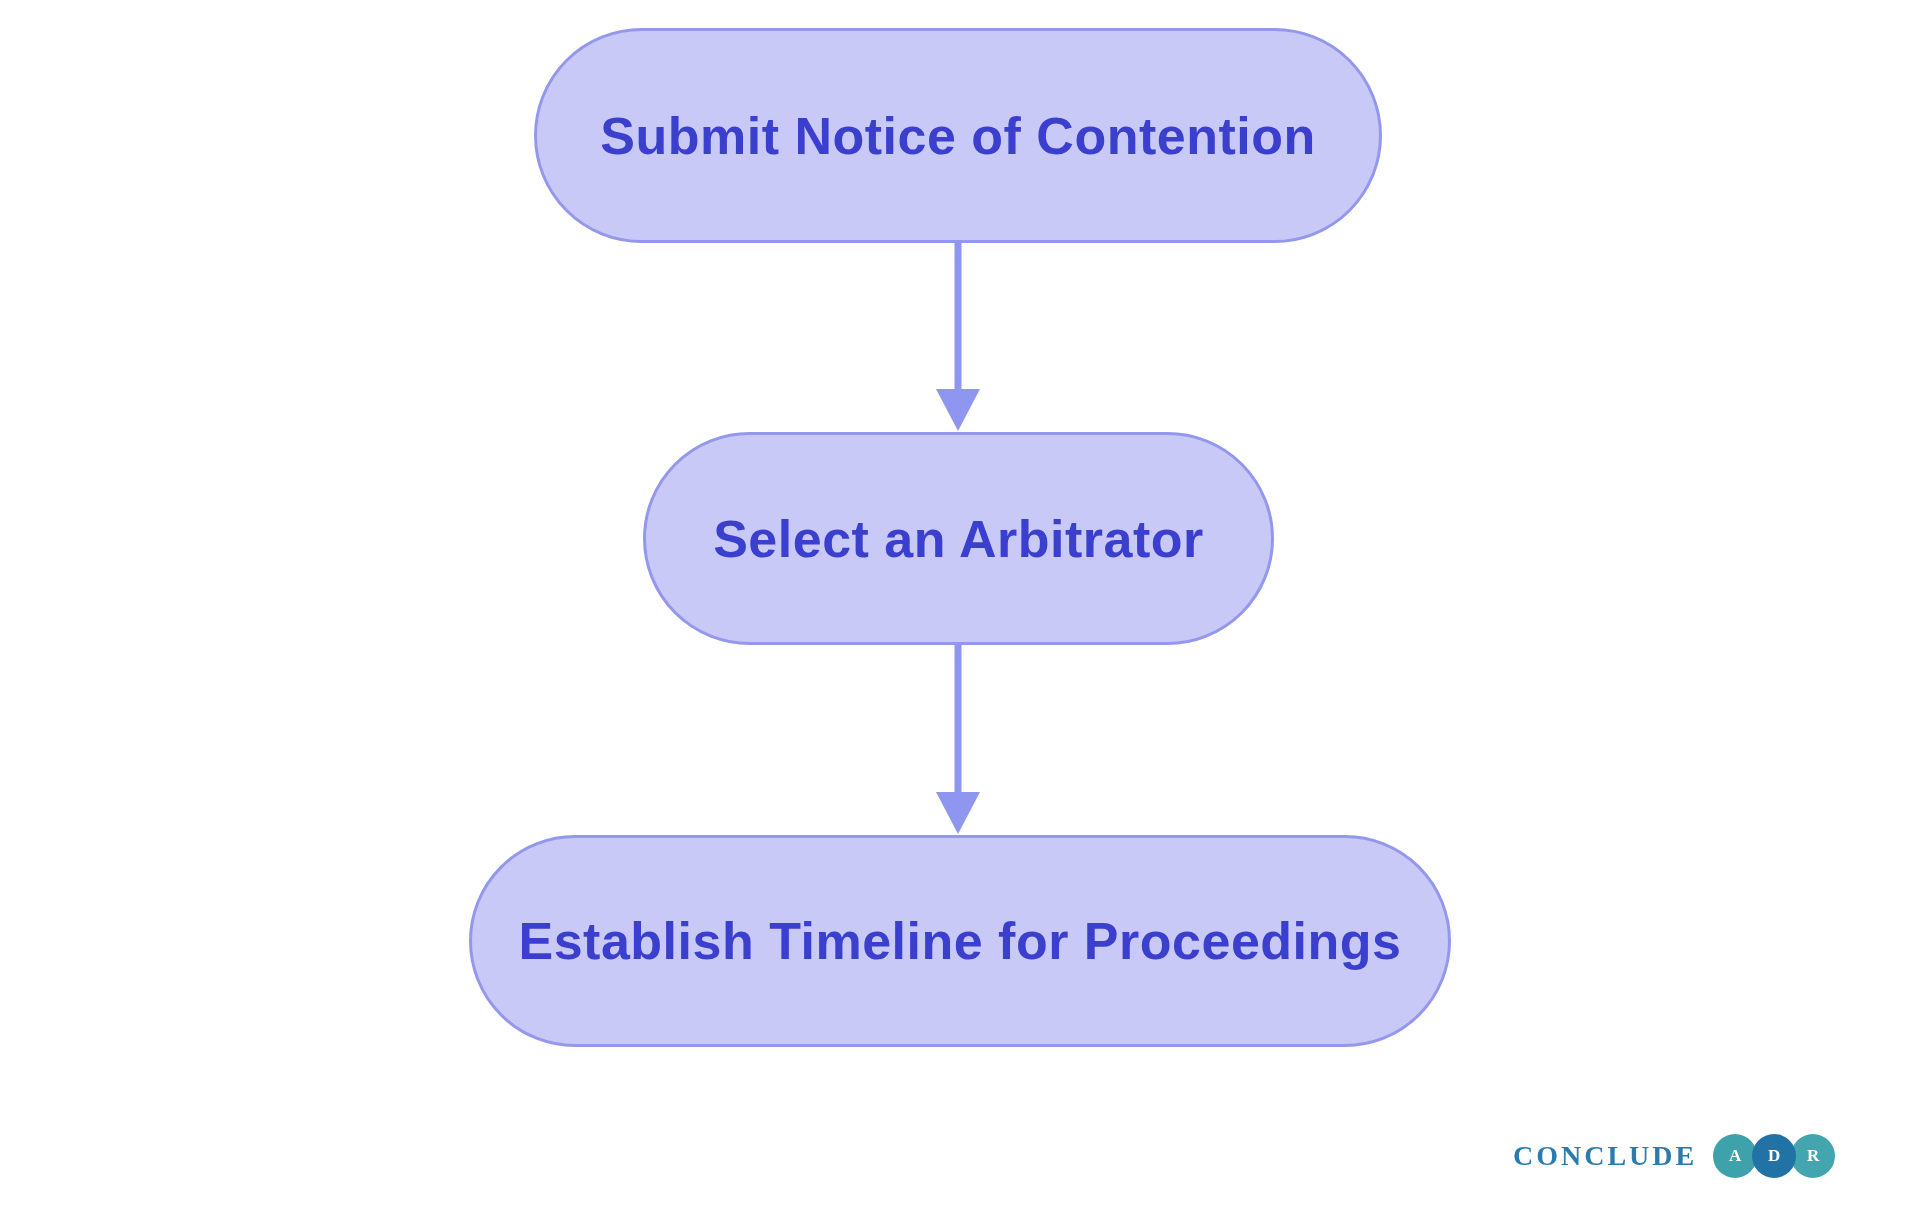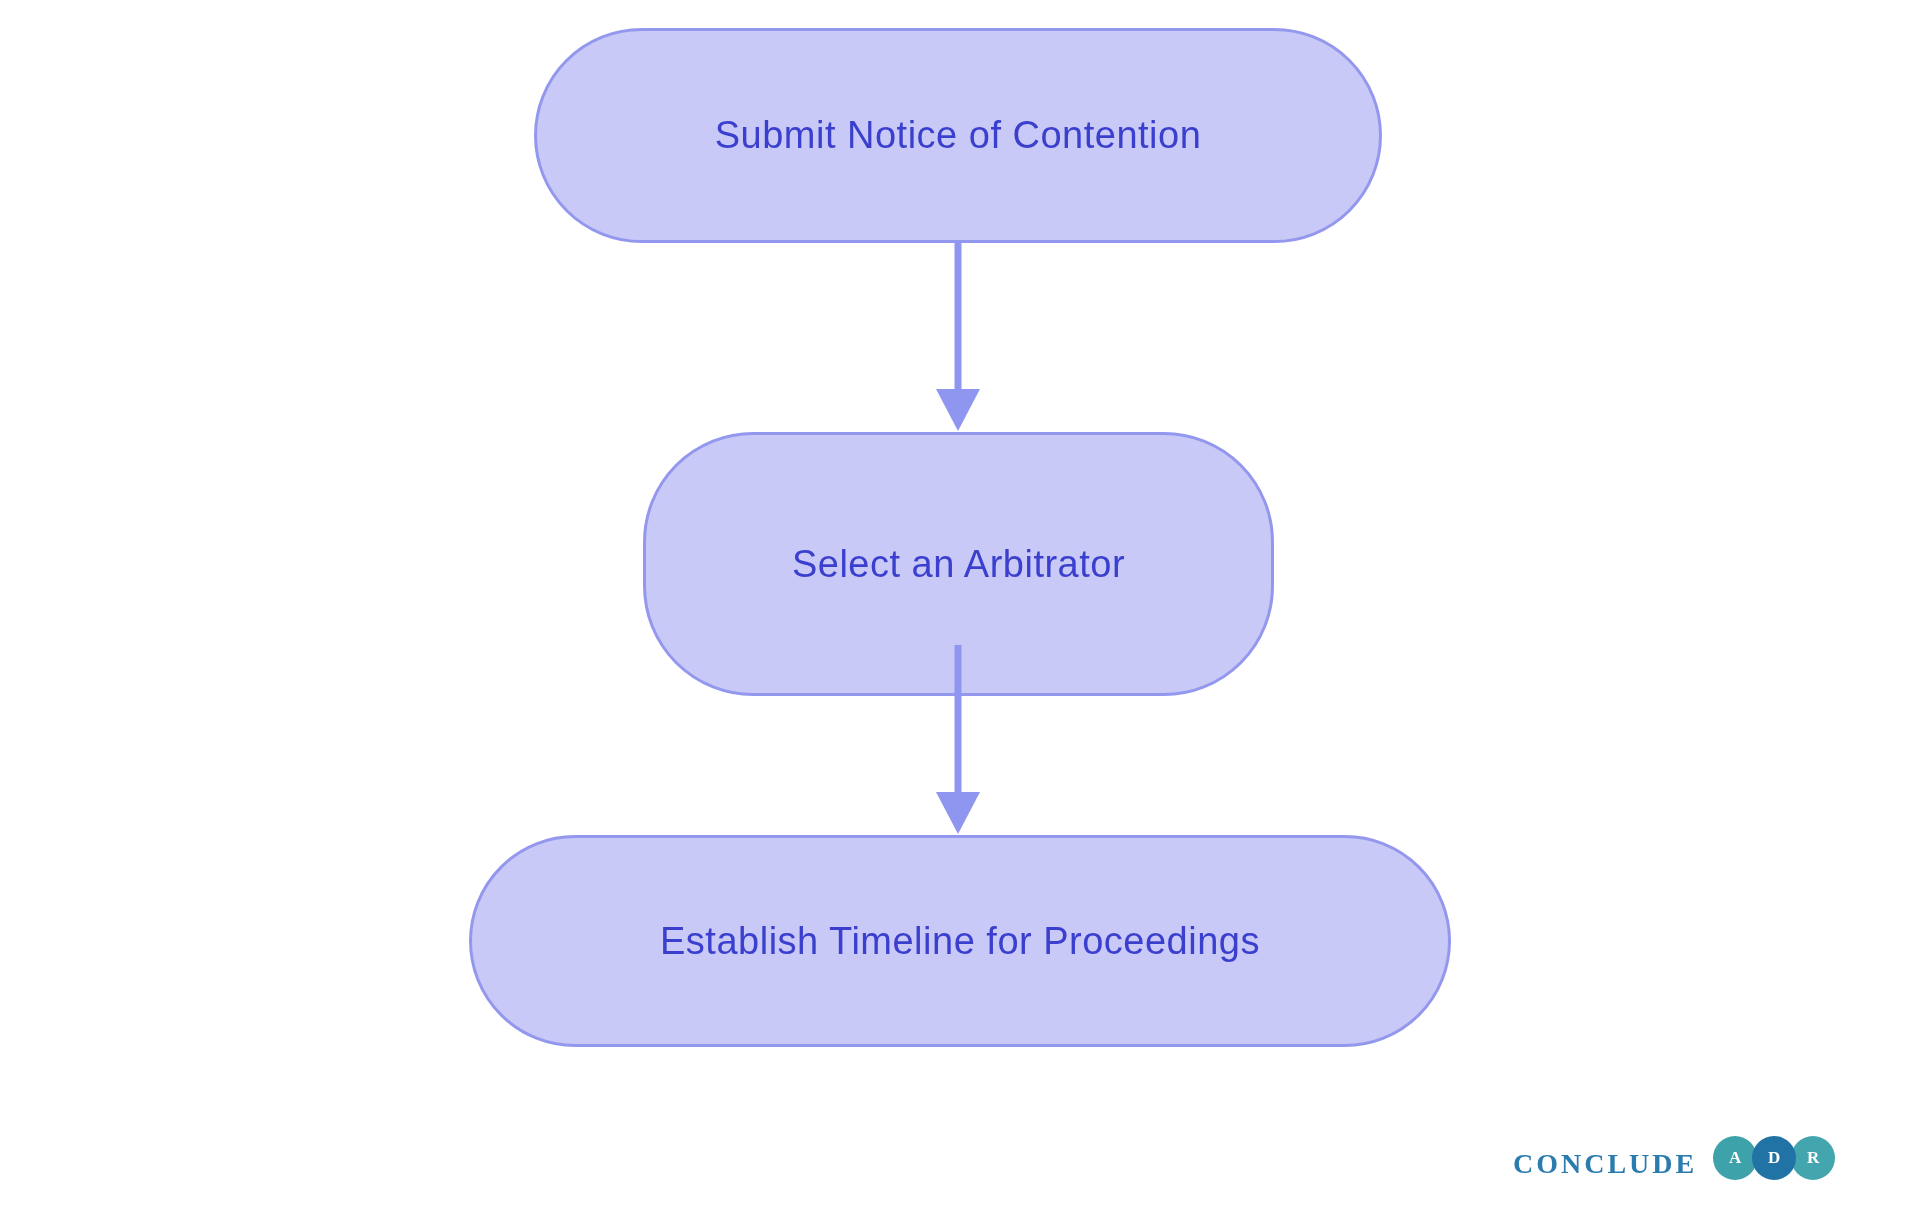--- a/index.html
+++ b/index.html
@@ -21,27 +21,27 @@
     box-sizing: border-box;
     background: var(--node-fill);
     border: 3px solid var(--node-border);
     border-radius: 110px;
     display: flex;
     align-items: center;
     justify-content: center;
   }
   .flow-node .node-label {
     color: var(--node-text);
-    font-size: 38px;
-    font-weight: 400;
+    font-size: 52px;
+    font-weight: 700;
     letter-spacing: 0.5px;
     white-space: nowrap;
   }
   #node-1 { left: 534px; top:  28px; width: 848px; height: 215px; }
-  #node-2 { left: 643px; top: 432px; width: 631px; height: 264px; }
+  #node-2 { left: 643px; top: 432px; width: 631px; height: 213px; }
   #node-3 { left: 469px; top: 835px; width: 982px; height: 212px; align-items: center; }
 
   
   .flow-arrow {
     position: absolute;
     width: 44px;
   }
   #arrow-1 { left: 936px; top: 243px; height: 188px; }
   #arrow-2 { left: 936px; top: 645px; height: 189px; }
   .arrow-line {
@@ -64,21 +64,21 @@
     border-top: 42px solid var(--arrow-color);
   }
 
   
   .logo {
     position: absolute;
     left: 1513px;
     top: 1132px;
     height: 48px;
     display: flex;
-    align-items: flex-end;
+    align-items: center;
   }
   .logo-wordmark {
     font-family: "Liberation Serif", serif;
     font-weight: 700;
     font-size: 28px;
     letter-spacing: 3px;
     color: var(--wordmark-color);
     margin-right: 16px;
   }
   .logo-badges {

